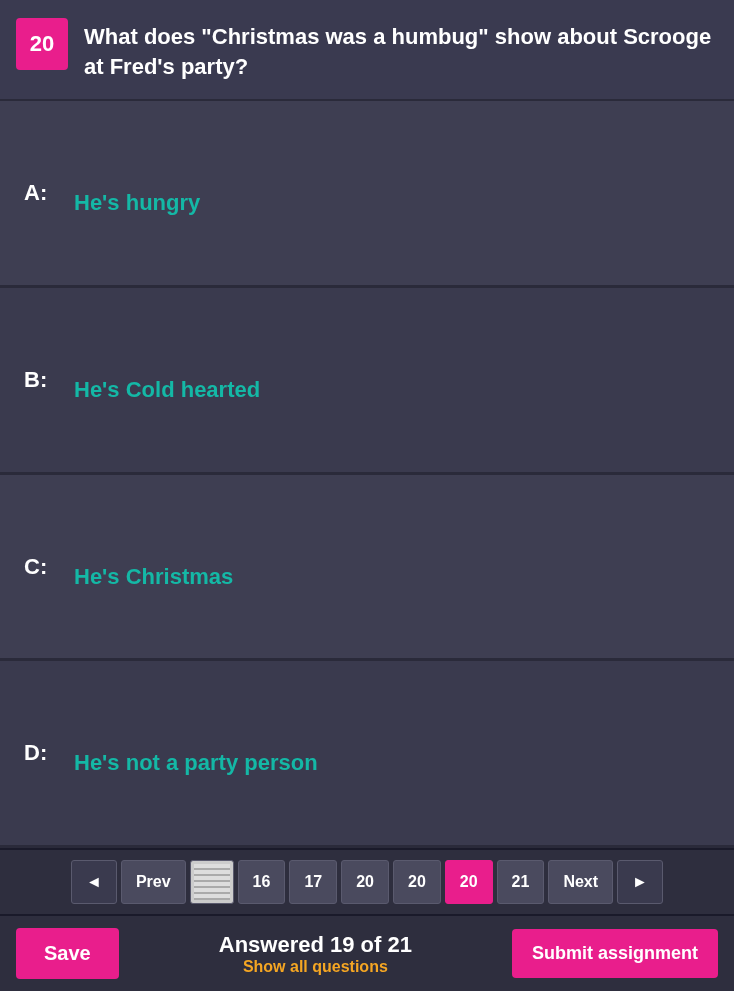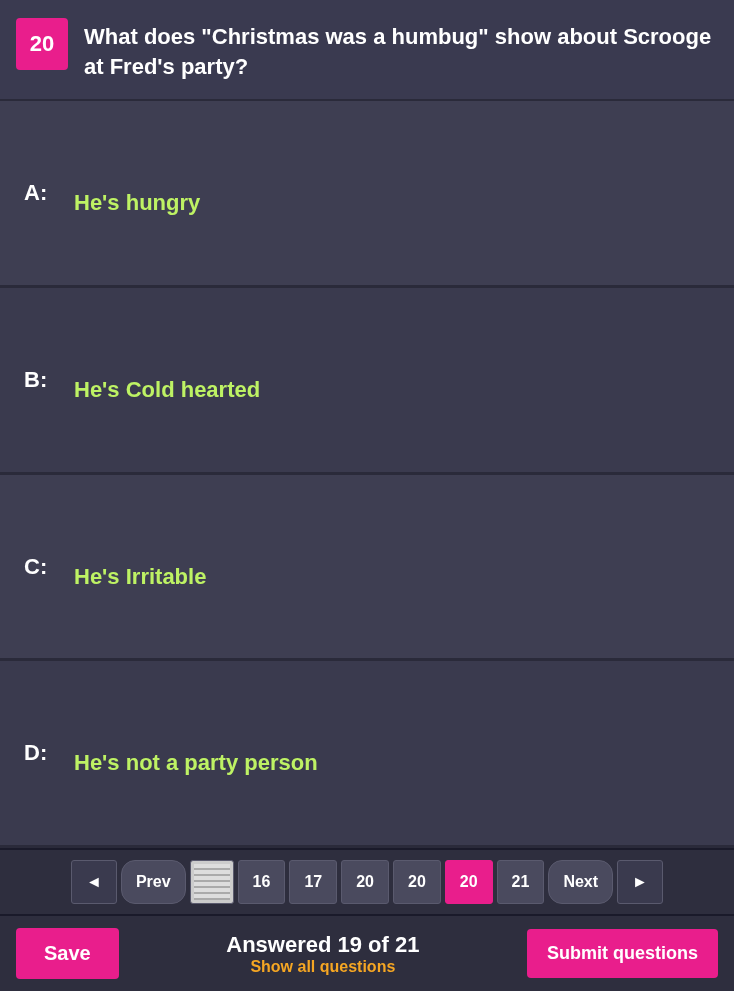--- a/index.html
+++ b/index.html
@@ -69,21 +69,21 @@
     }
 
     .answer-label {
       color: white;
       font-size: 22px;
       font-weight: bold;
       min-width: 30px;
     }
 
     .answer-text {
-      color: #bef264;
+      color: #14b8a6;
       font-size: 22px;
       font-weight: bold;
       margin-top: 20px;
     }
 
     
     .nav-bar {
       background-color: #2e2e3e;
       padding: 10px 8px;
       display: flex;
@@ -109,21 +109,20 @@
       justify-content: center;
     }
 
     .nav-btn.active {
       background-color: #e91e8c;
       border-color: #e91e8c;
     }
 
     .nav-btn.prev-next {
       min-width: 64px;
-      border-radius: 14px;
     }
 
     .nav-btn.arrow {
       min-width: 34px;
       background-color: #3a3a4e;
     }
 
     .nav-btn.thumbnail {
       min-width: 44px;
       background-color: #cccccc;
@@ -210,21 +209,21 @@
     <span class="answer-text">He's hungry</span>
   </div>
 
   <div class="answer-option">
     <span class="answer-label">B:</span>
     <span class="answer-text">He's Cold hearted</span>
   </div>
 
   <div class="answer-option">
     <span class="answer-label">C:</span>
-    <span class="answer-text">He's Irritable</span>
+    <span class="answer-text">He's Christmas</span>
   </div>
 
   <div class="answer-option">
     <span class="answer-label">D:</span>
     <span class="answer-text">He's not a party person</span>
   </div>
 
 </div>
 
 <div class="nav-bar">
@@ -242,14 +241,14 @@
   <button class="nav-btn prev-next">Next</button>
   <button class="nav-btn arrow">►</button>
 </div>
 
 <div class="footer-bar">
   <button class="save-btn">Save</button>
   <div class="footer-center">
     <div class="answered-text">Answered 19 of 21</div>
     <a class="show-all-link" href="#">Show all questions</a>
   </div>
-  <button class="submit-btn">Submit questions</button>
+  <button class="submit-btn">Submit assignment</button>
 </div>
 
 </body></html>

